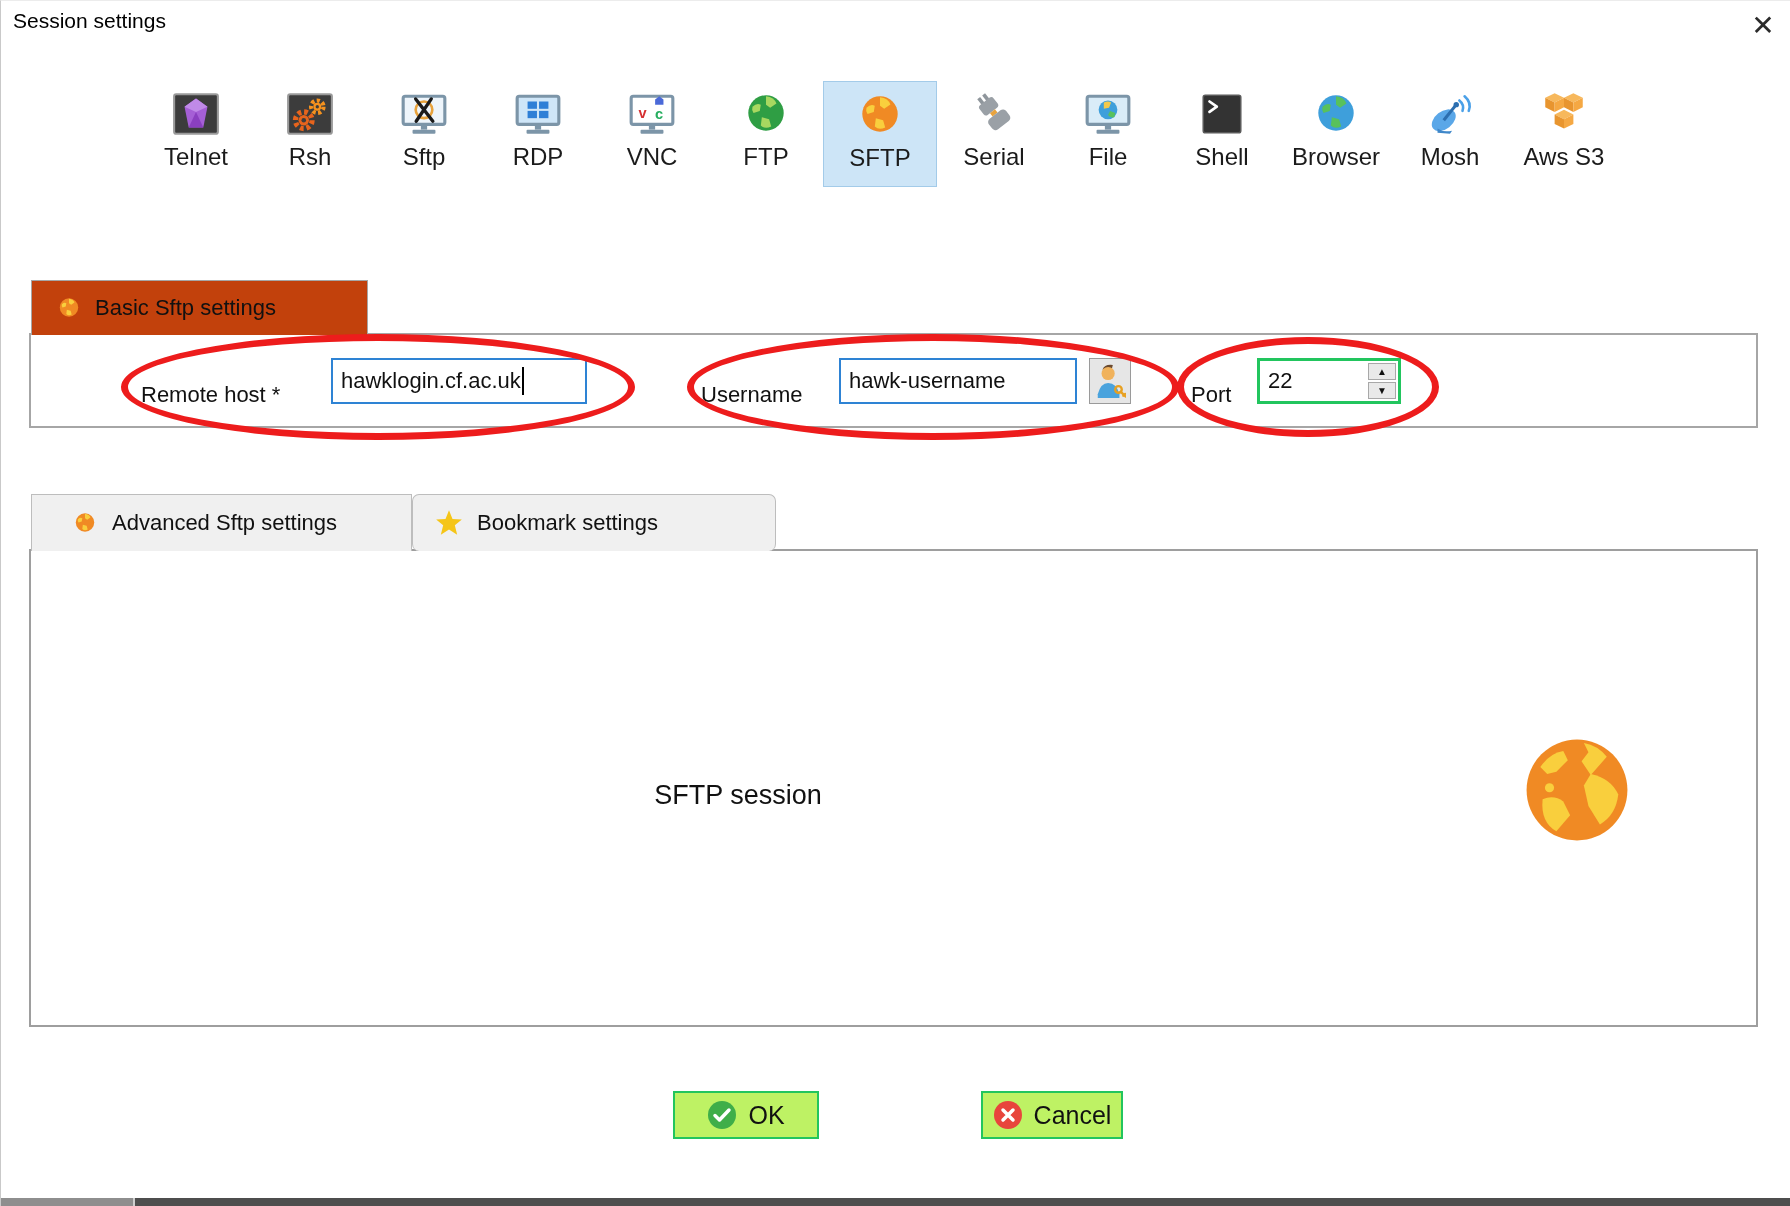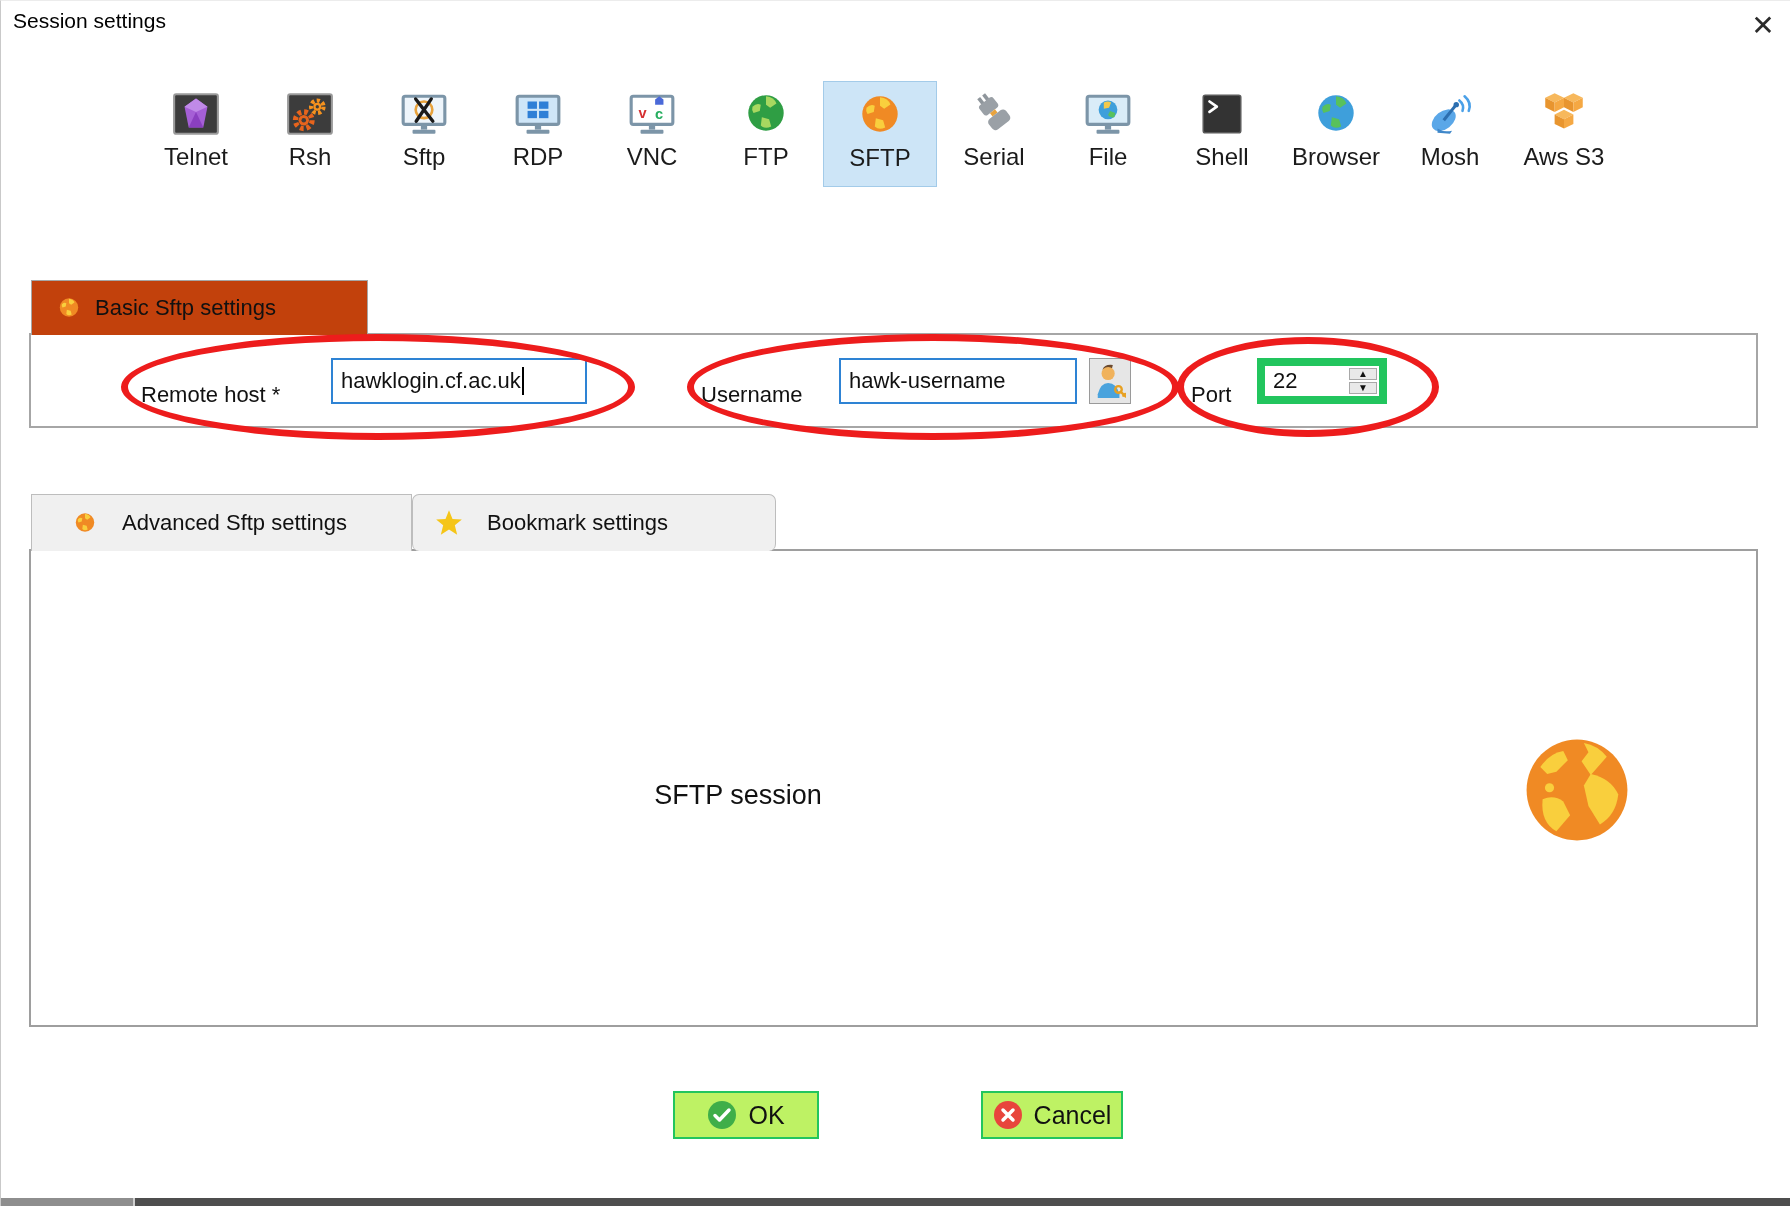--- a/index.html
+++ b/index.html
@@ -19,27 +19,27 @@
   
   .tab-basic{position:absolute;left:30px;top:279px;width:337px;height:55px;background:#c2410c;border:1px solid #a6a6a6;border-bottom:none;z-index:2;display:flex;align-items:center;gap:13px;padding-left:24px;box-sizing:border-box;font-size:22px;cursor:pointer;}
 
   
   .fields-box{position:absolute;left:28px;top:332px;width:1729px;height:95px;border:2px solid #a6a6a6;background:#fff;box-sizing:border-box;z-index:1;}
   .flabel{position:absolute;top:394px;transform:translateY(-50%);font-size:22px;color:#111;z-index:2;white-space:nowrap;}
   .inputlike{position:absolute;top:357px;height:46px;box-sizing:border-box;background:#fff;border:2px solid #2e83d4;display:flex;align-items:center;padding:0 8px;font-size:22px;z-index:2;}
   .caret{width:2px;height:28px;background:#000;margin-left:1px;}
   input.blue{position:absolute;top:357px;height:46px;box-sizing:border-box;border:2px solid #2e83d4;padding:0 8px;font-size:22px;font-family:"Liberation Sans",sans-serif;color:#111;z-index:2;outline:none;}
   #user-btn{position:absolute;left:1088px;top:357px;width:42px;height:46px;background:#e6e6e6;border:1px solid #9a9a9a;box-sizing:border-box;display:flex;align-items:center;justify-content:center;cursor:pointer;z-index:2;padding:0;}
-  .portbox{position:absolute;left:1256px;top:357px;width:130px;height:46px;border:8px solid #22c55e;box-sizing:border-box;background:#fff;display:flex;z-index:2;}
+  .portbox{position:absolute;left:1256px;top:357px;width:144px;height:46px;border:3px solid #22c55e;box-sizing:border-box;background:#fff;display:flex;z-index:2;}
   .port-val{flex:1;display:flex;align-items:center;padding-left:8px;font-size:22px;}
   .spincol{width:28px;display:flex;flex-direction:column;gap:2px;margin:2px 2px 2px 0;}
   .spincol button{flex:1;font-size:10px;line-height:1;background:#e9e9e9;border:1px solid #a8a8a8;padding:0;cursor:pointer;color:#111;}
 
   
-  .tab2{position:absolute;top:493px;height:57px;background:#f0f0f0;border:1px solid #bdbdbd;border-bottom:none;box-sizing:border-box;display:flex;align-items:center;gap:24px;font-size:22px;z-index:2;cursor:pointer;}
+  .tab2{position:absolute;top:493px;height:57px;background:#f0f0f0;border:1px solid #bdbdbd;border-bottom:none;box-sizing:border-box;display:flex;align-items:center;gap:14px;font-size:22px;z-index:2;cursor:pointer;}
   #tab-advanced{left:30px;width:381px;padding-left:40px;}
   #tab-bookmark{left:411px;width:364px;padding-left:22px;border-radius:7px;}
 
   
   .main-panel{position:absolute;left:28px;top:548px;width:1729px;height:478px;border:2px solid #9e9e9e;box-sizing:border-box;background:#fff;z-index:1;}
   #sftp-session-label{position:absolute;left:537px;top:779px;width:400px;text-align:center;font-size:27px;color:#111;z-index:3;}
   #big-globe{position:absolute;left:1521px;top:734px;width:110px;height:110px;z-index:3;}
 
   
   .btn{position:absolute;top:1090px;height:48px;background:#bef264;border:2px solid #22c55e;box-sizing:border-box;display:flex;align-items:center;justify-content:center;gap:11px;font-size:25px;color:#111;cursor:pointer;z-index:2;font-family:"Liberation Sans",sans-serif;}

